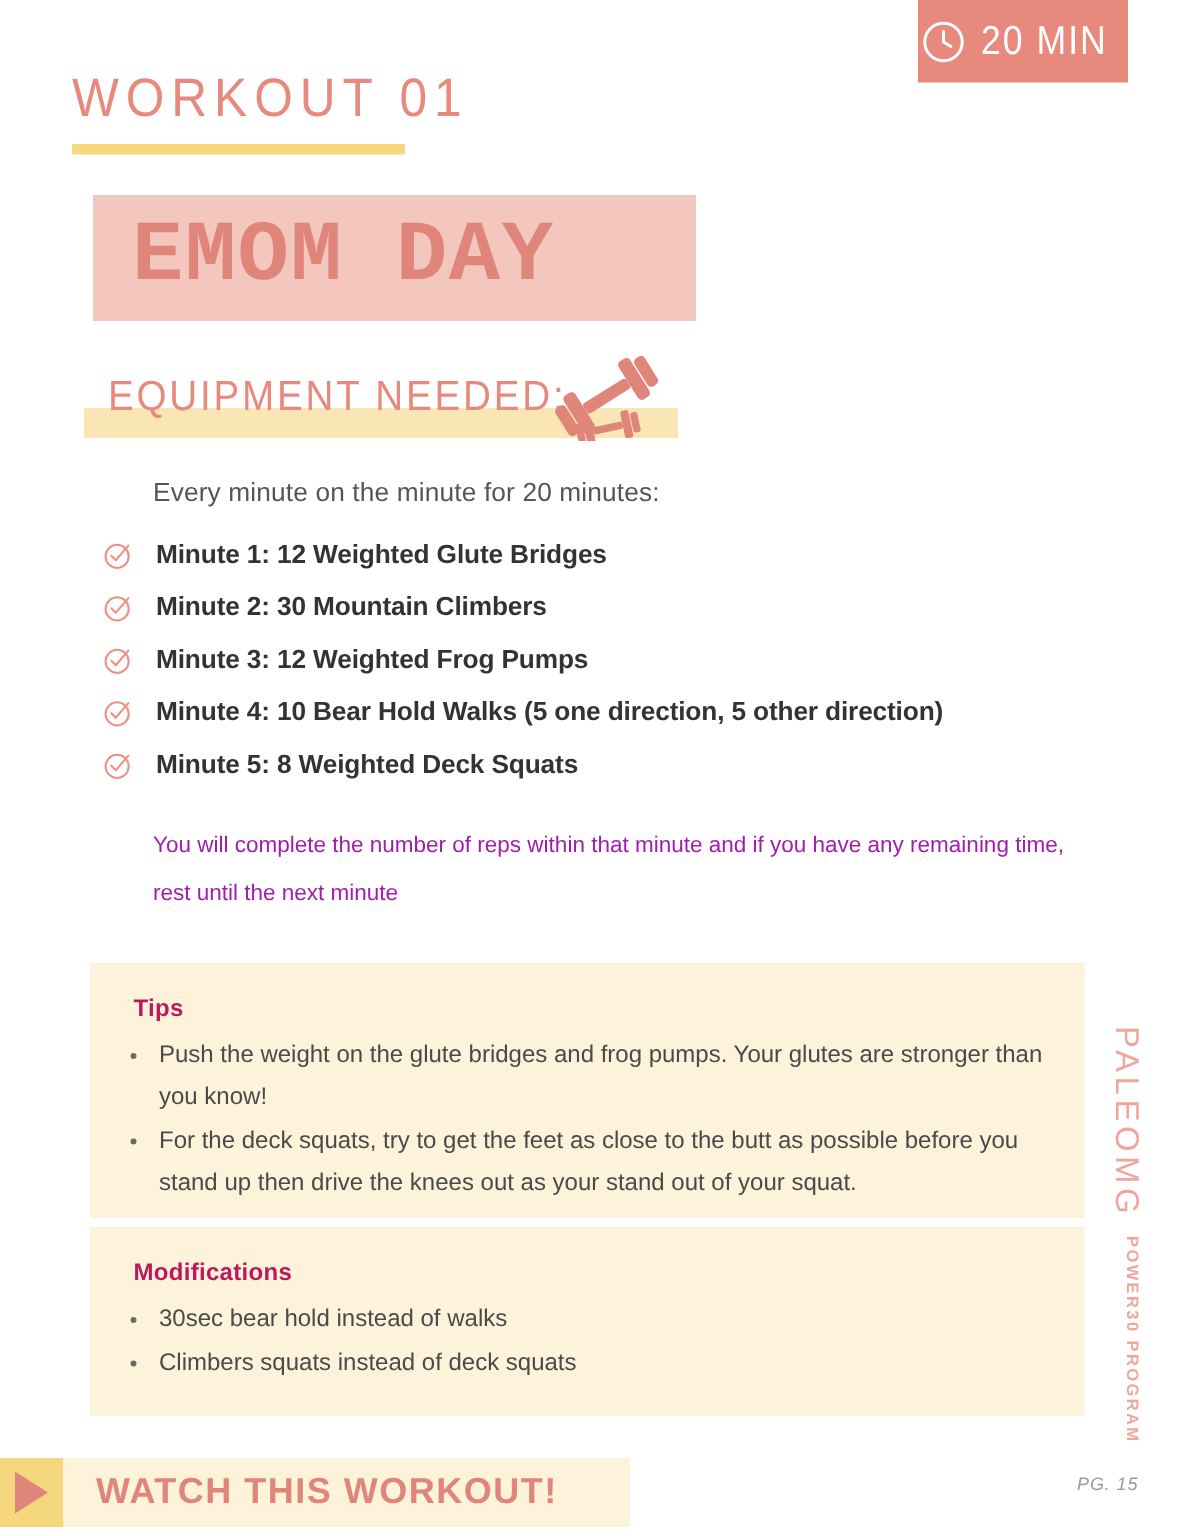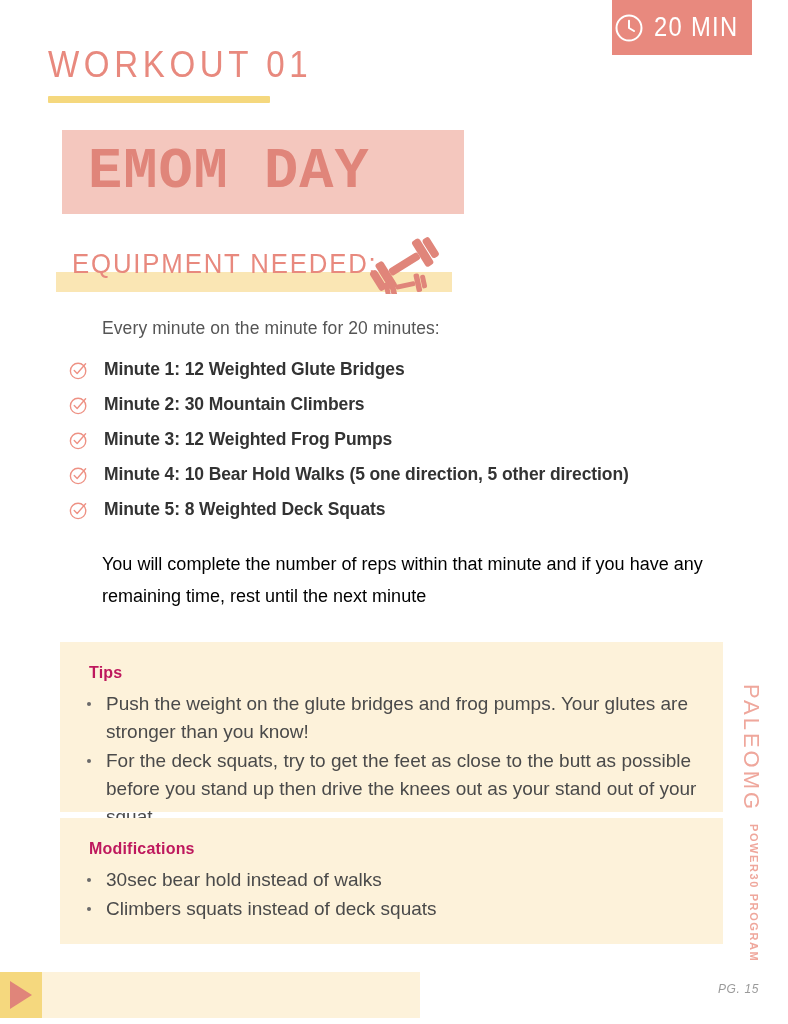--- a/index.html
+++ b/index.html
@@ -166,22 +166,22 @@
     letter-spacing: -0.1px;
     white-space: nowrap;
   }
 
   
   .note-para {
     position: absolute;
     left: 102px;
     top: 548px;
     width: 625px;
-    font-size: 18px;
-    color: #000000;
+    font-size: 15px;
+    color: #a21caf;
     line-height: 32px;
   }
 
   
   .info-box {
     position: absolute;
     left: 60px;
     width: 663px;
     background: #FDF2DA;
   }
@@ -202,21 +202,21 @@
     left: 14px;
     top: 48px;
     right: 20px;
     margin: 0;
     padding: 0;
     list-style: none;
   }
   .info-box .box-list li {
     position: relative;
     padding-left: 32px;
-    font-size: 19px;
+    font-size: 16px;
     color: #4a4a4a;
     line-height: 28px;
     margin-bottom: 1px;
   }
   .info-box .box-list li .bullet-dot {
     position: absolute;
     left: 13px;
     top: 12px;
     width: 4px;
     height: 4px;
@@ -426,15 +426,16 @@
 
 <div class="brand-vertical">
   <span class="brand-name">PALEOMG</span>
   <span class="brand-sub">POWER30 PROGRAM</span>
 </div>
 
 <div class="watch-bar">
   <div class="play-chip">
     <div class="play-icon"></div>
   </div>
+  <span class="watch-label">WATCH THIS WORKOUT!</span>
 </div>
 
 <div class="page-number">PG. 15</div>
 
 </body></html>

